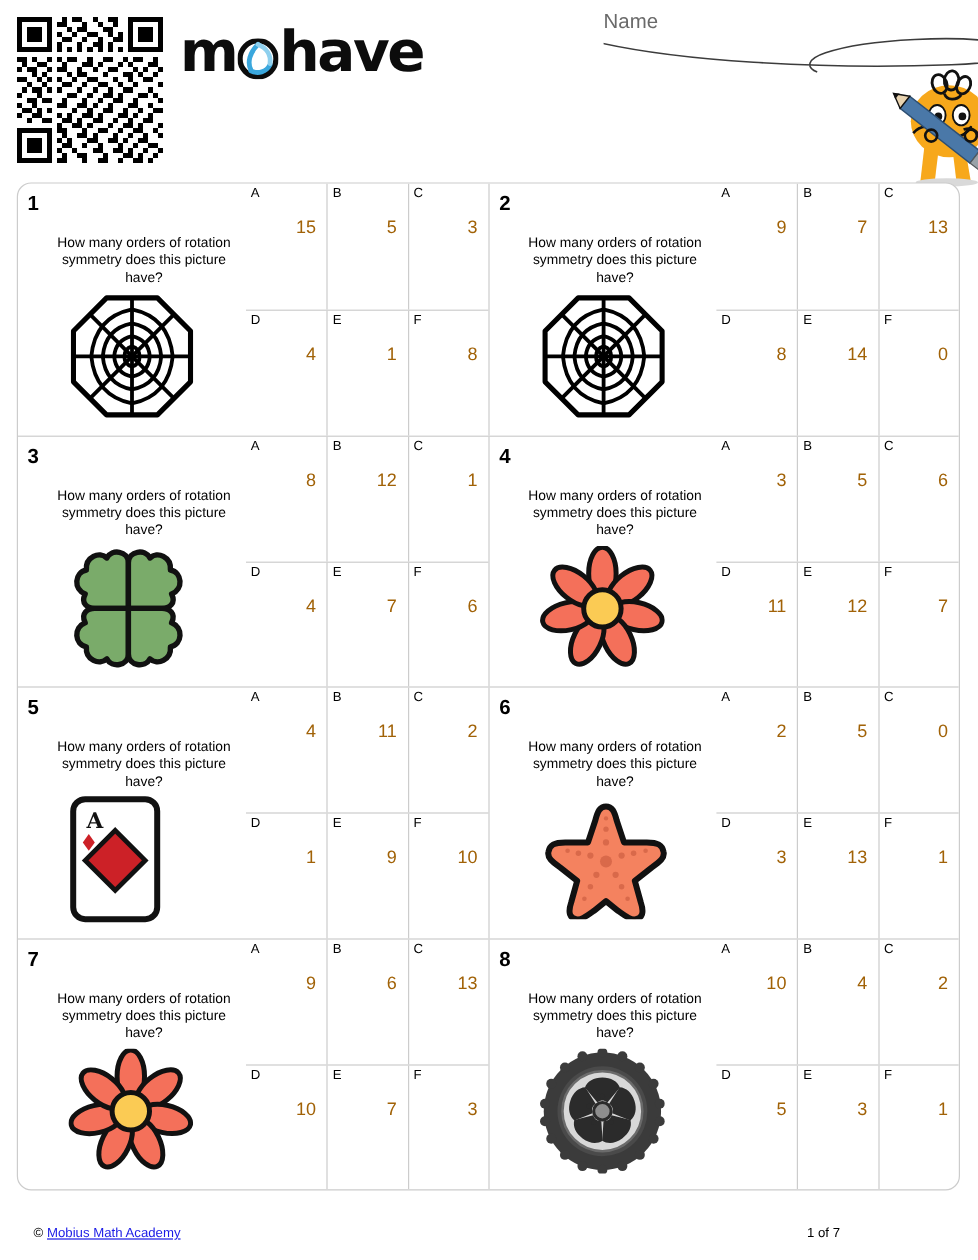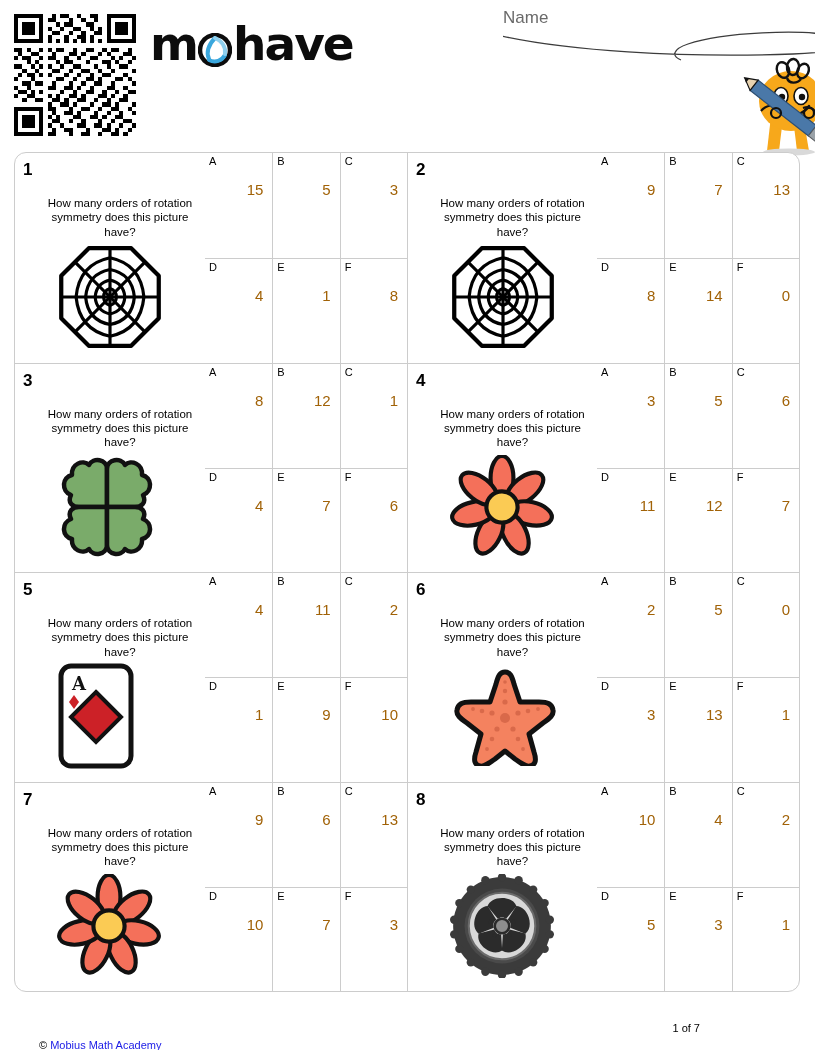--- a/index.html
+++ b/index.html
@@ -96,21 +96,21 @@
     font-size: 15px; color:#a16207;
   }
 
   
   .footer {
     position:absolute; left:0; right:0; top: 1022px;
     height: 24px;
     font-size: 11px;
     font-family: "Liberation Sans", sans-serif;
   }
-  .f-left { position:absolute; left: 28px; top:17px;margin-left:11px; }
+  .f-left { position:absolute; left: 28px; top:0; }
   .f-left a { color:#1a1ae6; text-decoration: underline; }
   .f-mid { position:absolute; left:0; right:0; text-align:center; top:0; color:#000; }
   .f-right { position:absolute; right: 115px; top:0; color:#000; }
 </style>
 </head>
 <body>
 
 <div class="header">
 
   <div class="qr">

